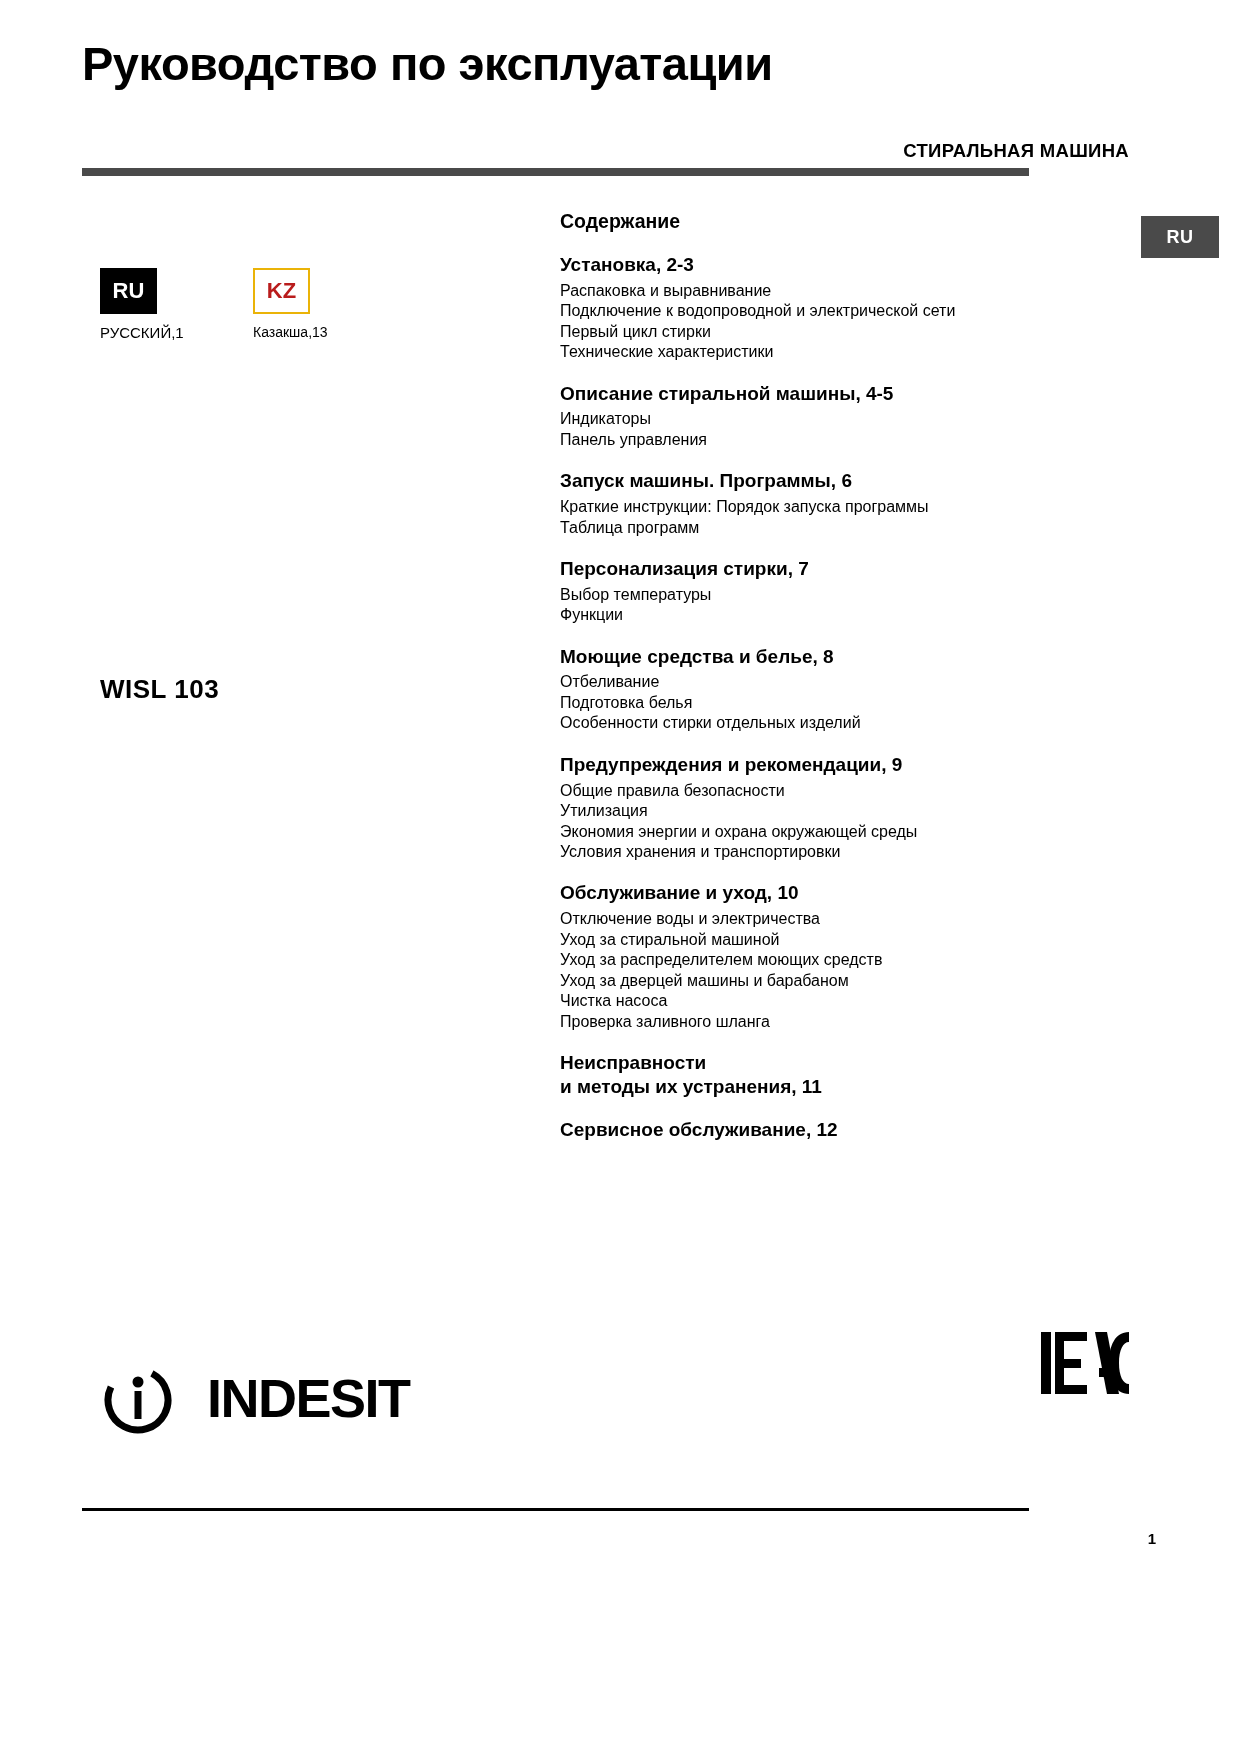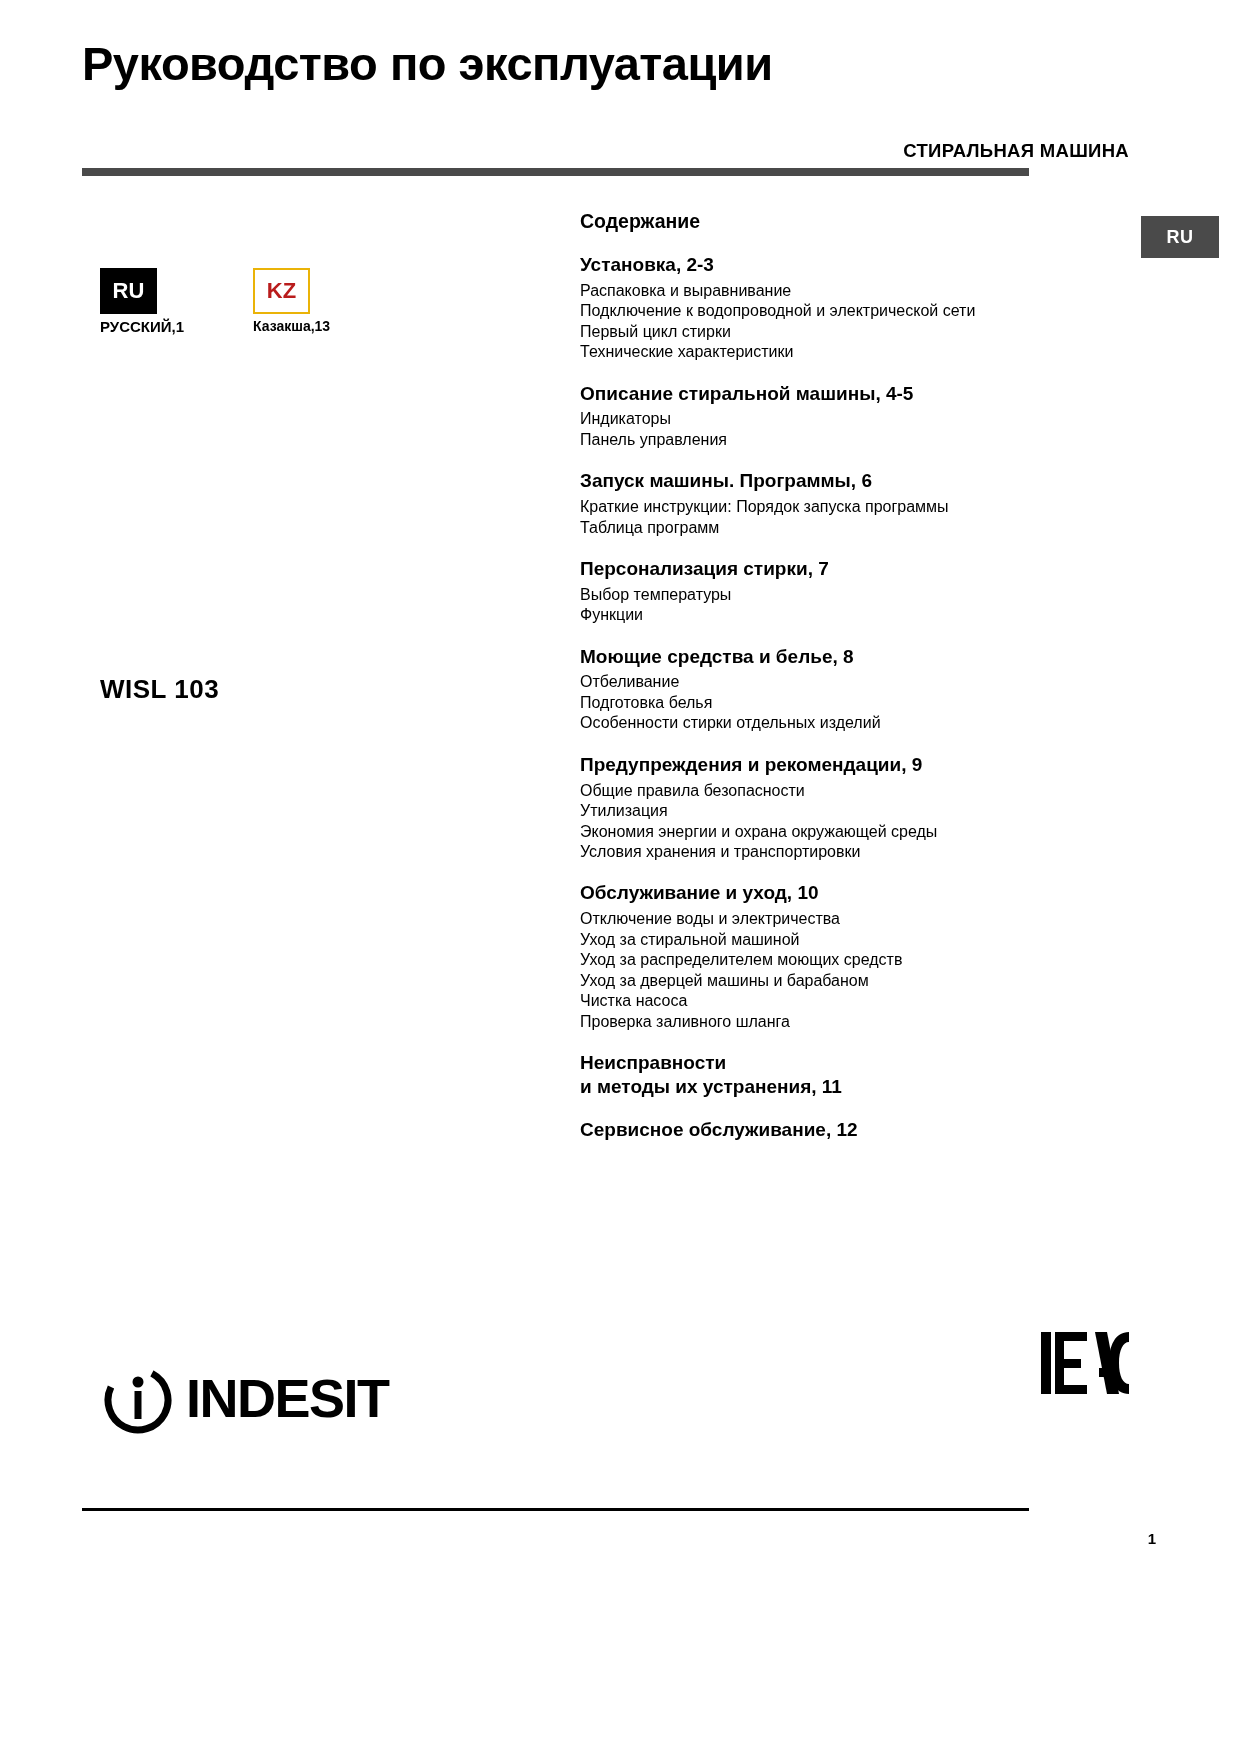--- a/index.html
+++ b/index.html
@@ -87,44 +87,43 @@
   .lang-badge.filled {
     background: #000000;
     color: #ffffff;
   }
   .lang-badge.outline {
     background: #ffffff;
     color: #b91c1c;
     border: 2px solid #eab308;
   }
   .lang-caption {
-    margin-top: 4px;
+    margin-top: 10px;
     font-size: 15px;
-    font-weight: bold;
+    font-weight: normal;
     white-space: nowrap;
   }
   .lang-block.kz .lang-caption { font-size: 14px; }
 
   .model-name {
     position: absolute;
     left: 100px;
     top: 630px;
     font-size: 26px;
     font-weight: bold;
     letter-spacing: 0.5px;
     margin-top: 44px;
   }
 
   
   .toc {
     position: absolute;
     left: 560px;
     top: 210px;
     width: 470px;
-    margin-left: 20px;
   }
   .toc-title {
     font-size: 19.5px;
     font-weight: bold;
     margin: 0 0 20px 0;
   }
   .toc-section { margin-bottom: 19px; }
   .toc-heading {
     font-size: 19px;
     font-weight: bold;
@@ -138,20 +137,21 @@
   }
   .toc-section.no-items .toc-heading { margin-bottom: 0; }
 
   
   .brand {
     position: absolute;
     left: 100px;
     top: 1360px;
     display: flex;
     align-items: center;
+    gap: 21px;
   }
   .brand-mark {
     position: relative;
     width: 76px;
     height: 76px;
     flex: 0 0 auto;
   }
   .brand-text {
     margin-left: 10px;
     font-size: 54px;

